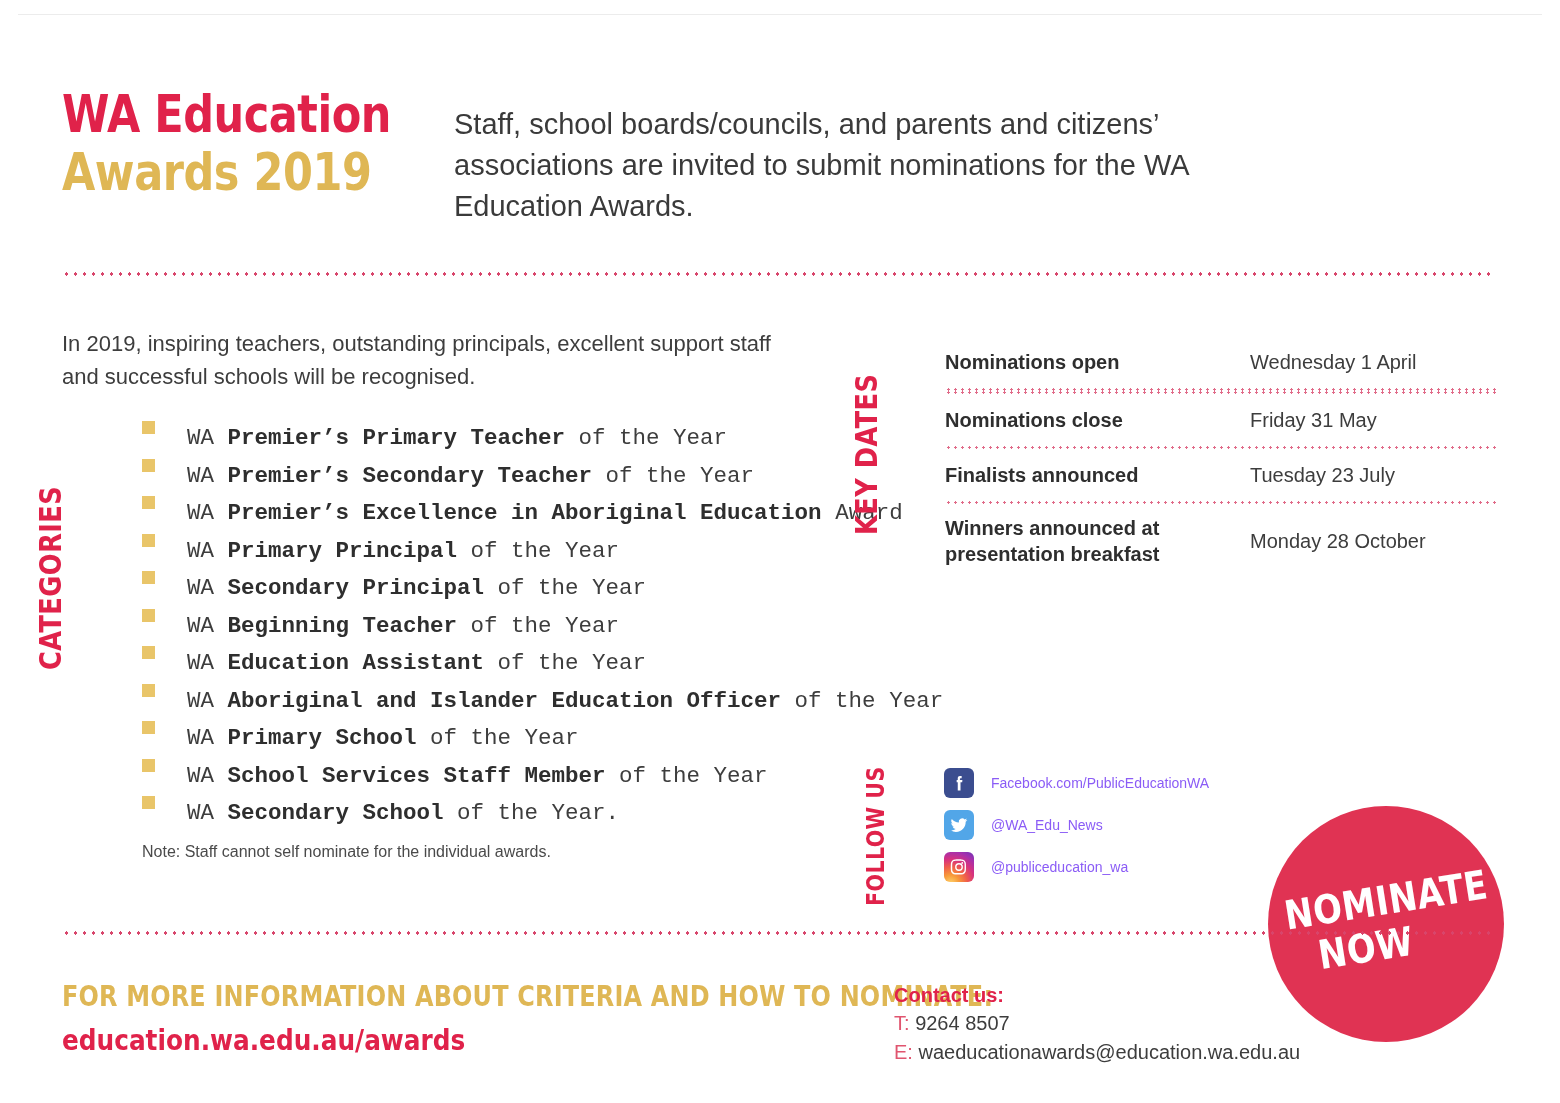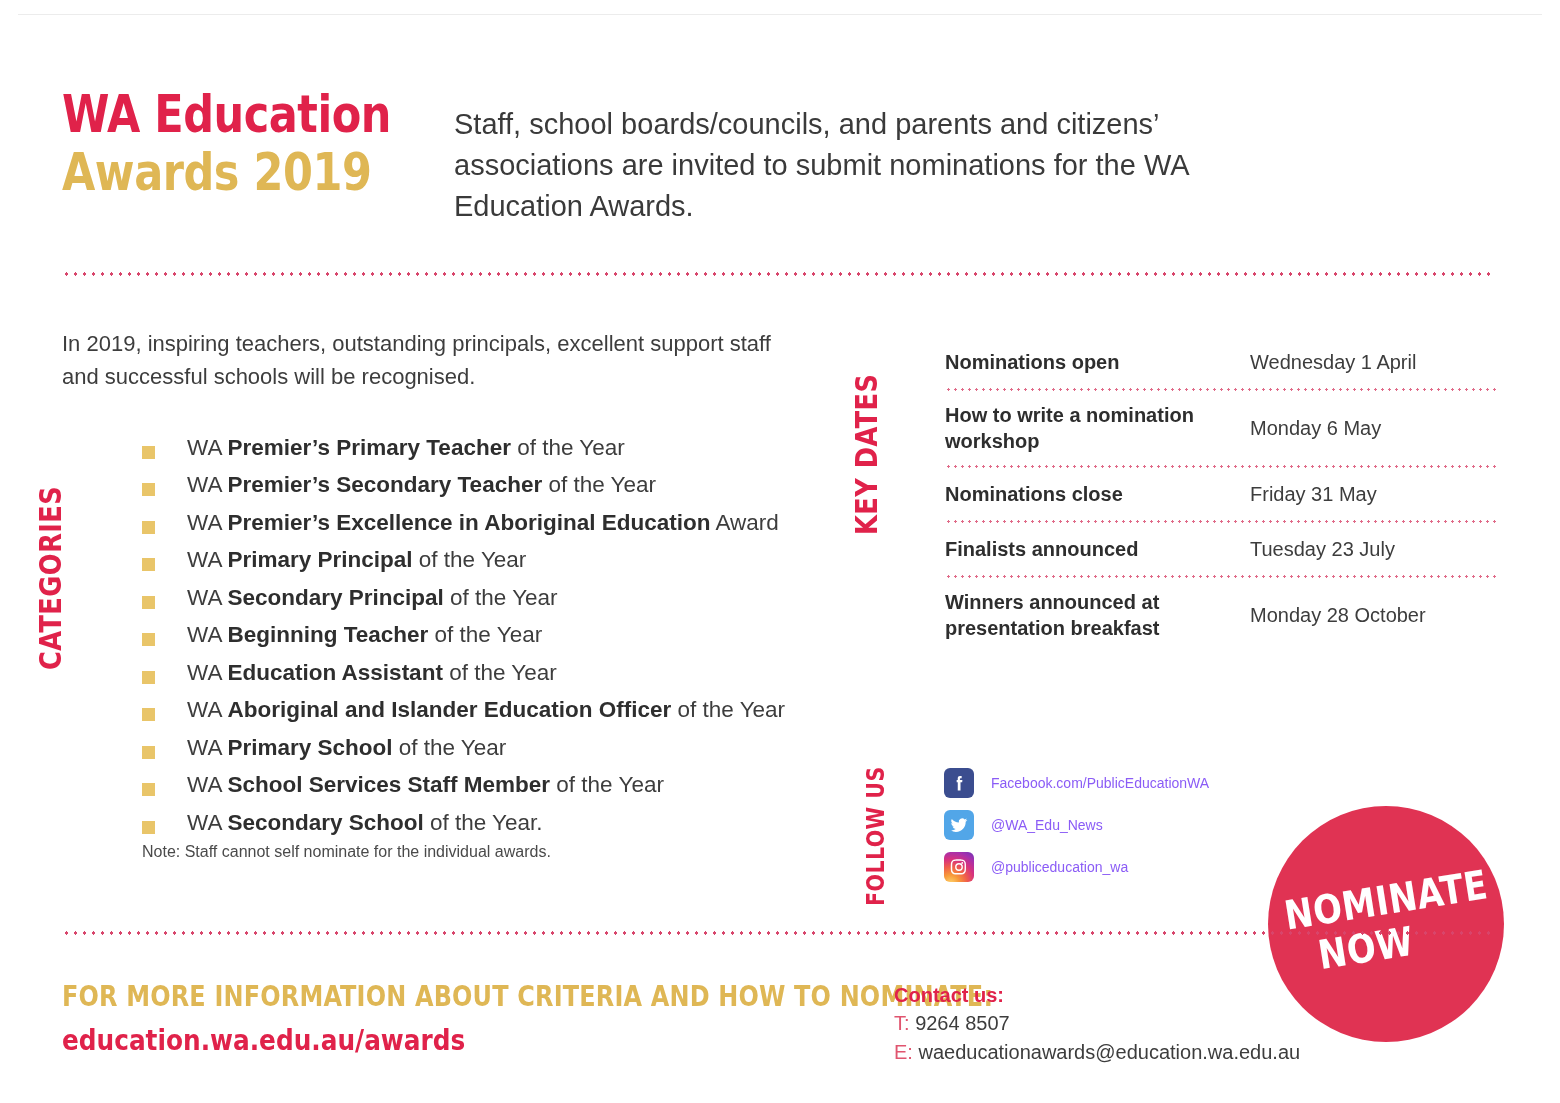--- a/index.html
+++ b/index.html
@@ -97,22 +97,23 @@
 
   
   #categories-list {
     position: absolute;
     left: 142px; top: 424px;
     width: 720px;
   }
   .cat-item {
     position: relative;
     display: flex;
-    align-items: flex-end;
+    align-items: flex-start;
     height: 37.5px;
+    font-family: Liberation Mono, monospace;
   }
   .cat-bullet {
     flex: 0 0 auto;
     width: 13px; height: 13px;
     background: #e9c569;
     margin-right: 32px;
     position: relative;
     top: -3px;
   }
   .cat-text {
@@ -333,24 +334,20 @@
   <div id="cat-note">Note: Staff cannot self nominate for the individual awards.</div>
 
   <div class="vlabel" id="label-keydates">KEY DATES</div>
 
   <div id="keydates">
       <div class="kd-row kd-h1">
         <div class="kd-event">Nominations open</div>
         <div class="kd-date">Wednesday 1 April</div>
       </div>
       <div class="kd-sep"></div>
-      <div class="kd-row kd-h2">
-        <div class="kd-event">How to write a nomination workshop</div>
-        <div class="kd-date">Monday 6 May</div>
-      </div>
       <div class="kd-sep"></div>
       <div class="kd-row kd-h1">
         <div class="kd-event">Nominations close</div>
         <div class="kd-date">Friday 31 May</div>
       </div>
       <div class="kd-sep"></div>
       <div class="kd-row kd-h1">
         <div class="kd-event">Finalists announced</div>
         <div class="kd-date">Tuesday 23 July</div>
       </div>

